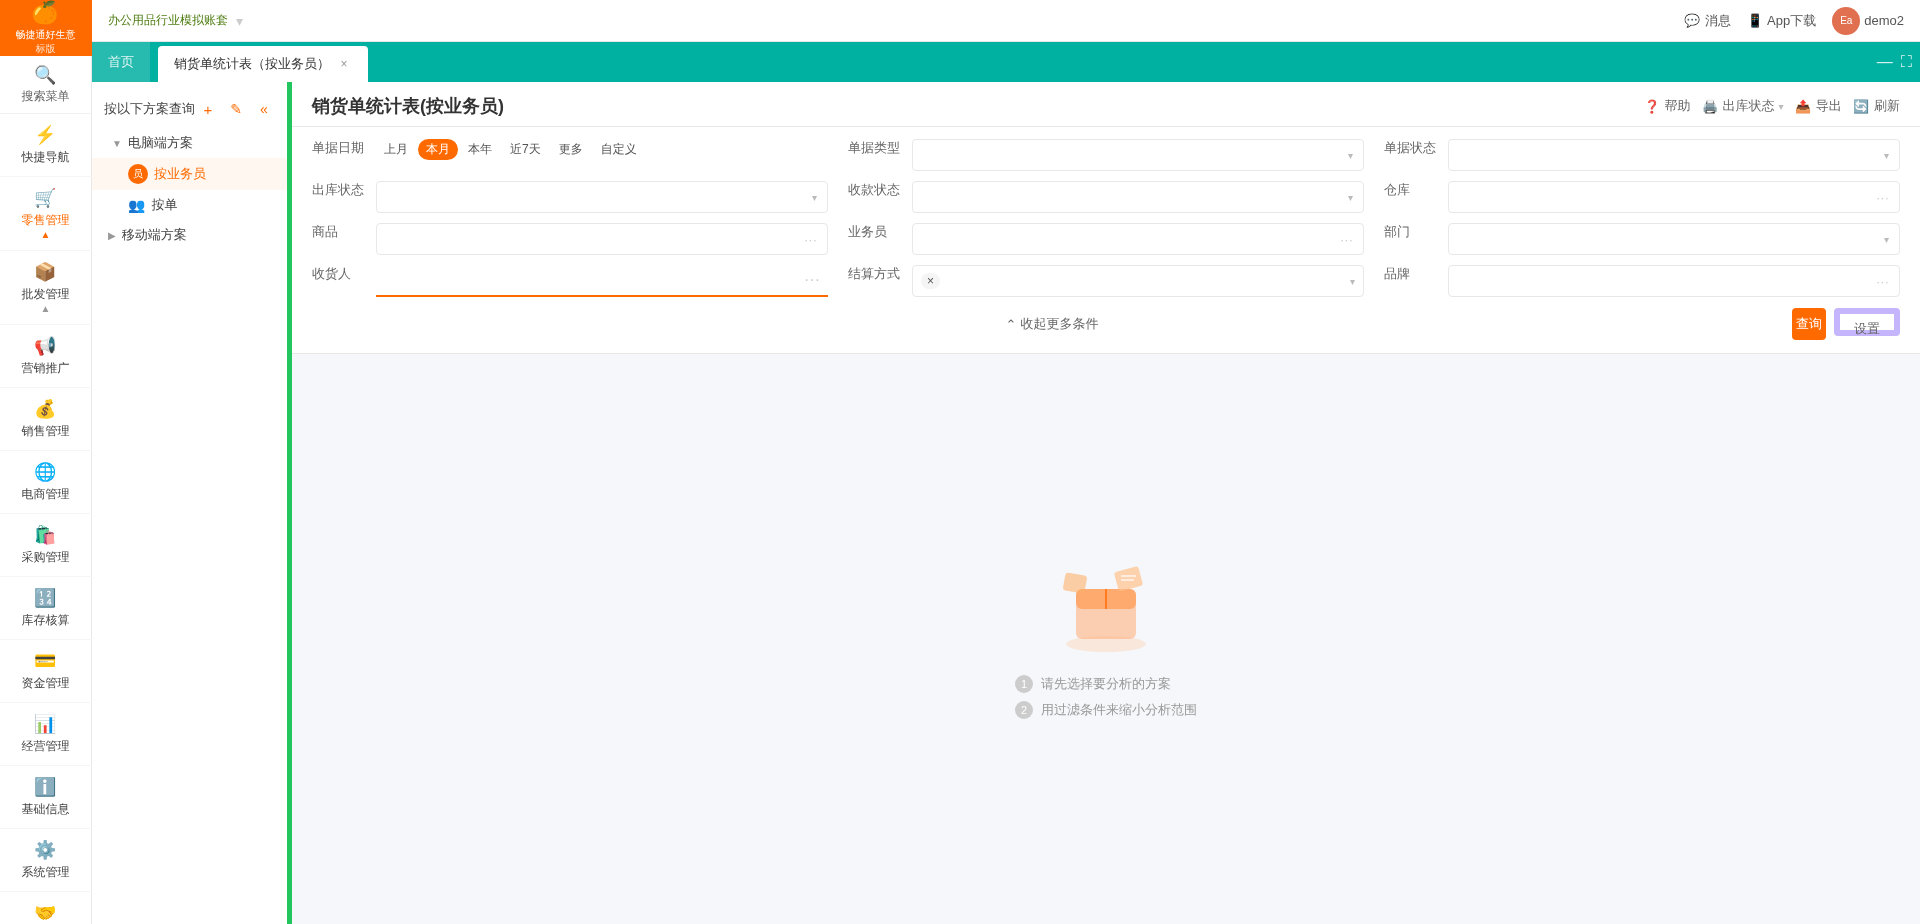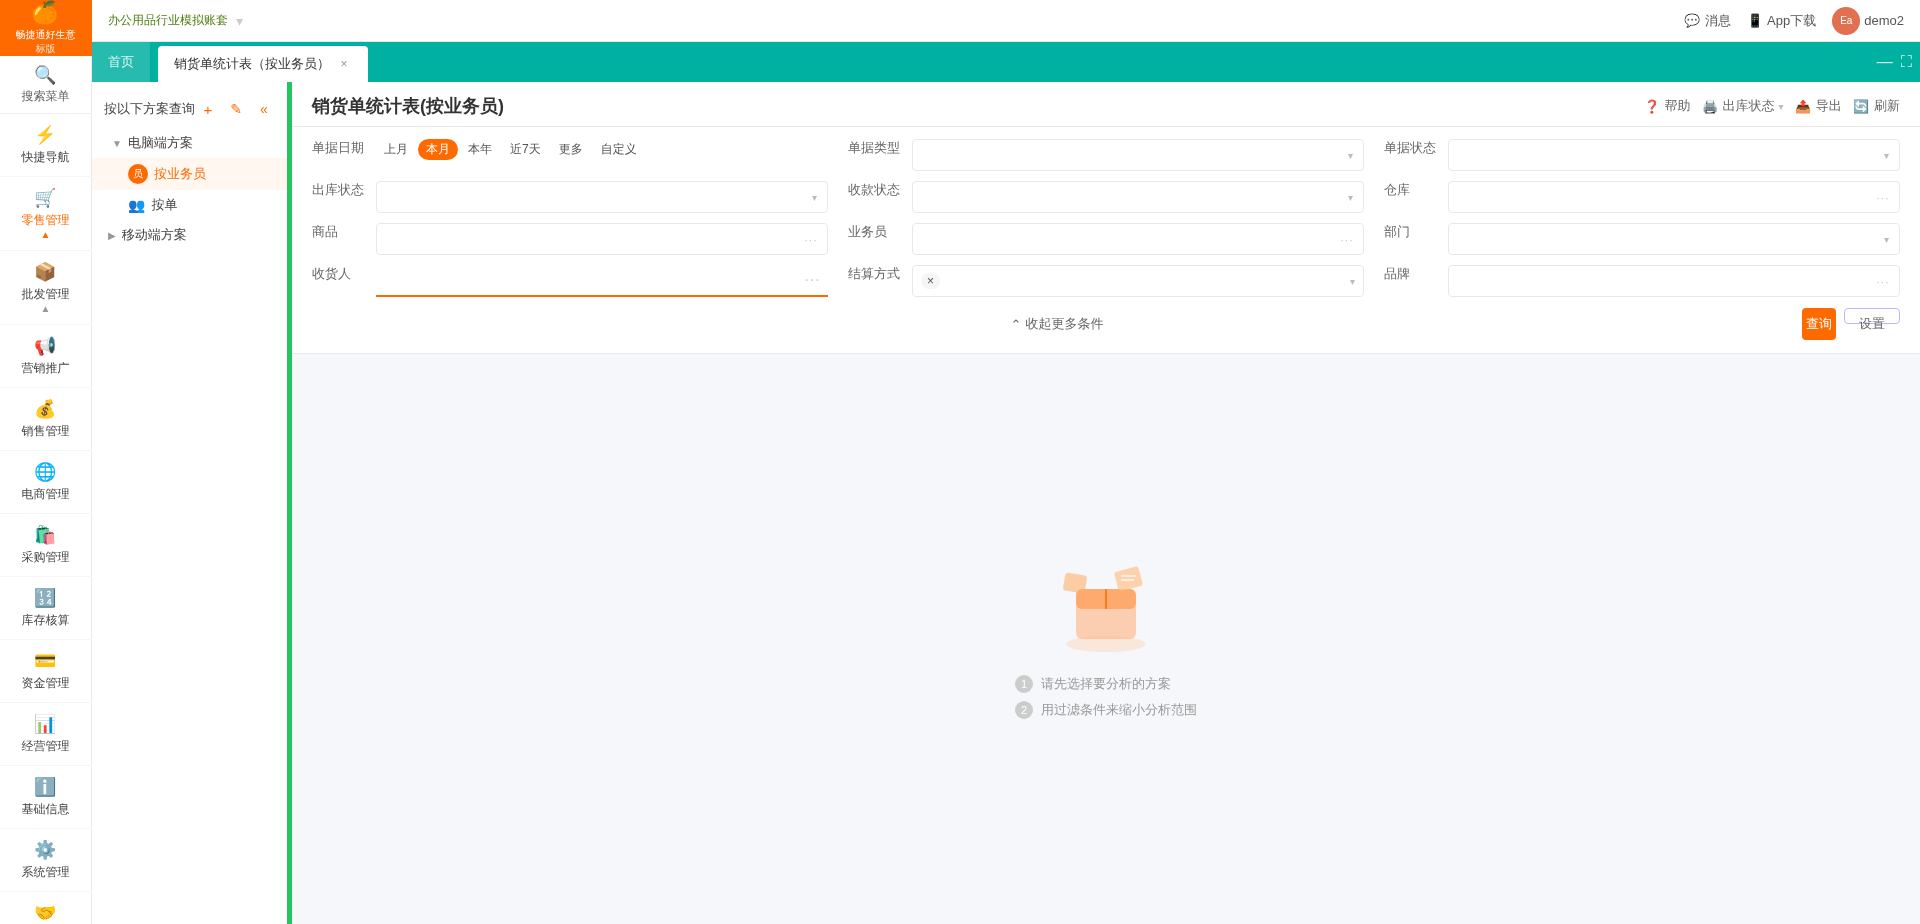--- a/index.html
+++ b/index.html
@@ -59,21 +59,21 @@
     .page-title { font-size: 18px; font-weight: 600; color: #333; }
     .page-header-actions { display: flex; align-items: center; gap: 12px; }
     .page-header-actions .action-item { display: flex; align-items: center; gap: 4px; color: #666; font-size: 13px; cursor: pointer; }
 
     
     .filter-area { background: #fff; padding: 12px 20px; border-bottom: 1px solid #e8e8e8; }
     .date-btn { padding: 2px 8px; border-radius: 3px; font-size: 12px; cursor: pointer; color: #555; border: none; background: transparent; }
     .date-btn.active { background: #ff6a00; color: white; border-radius: 12px; }
     .collapse-btn { display: flex; align-items: center; justify-content: center; gap: 4px; color: #666; cursor: pointer; font-size: 13px; padding: 8px 0; }
     .btn-primary { background: #ff6a00; color: white; border: none; border-radius: 4px; padding: 6px 4px; cursor: pointer; font-size: 13px; height: 32px; }
-    .btn-settings { background: #fff; color: #666; border: 1px solid #c4b5fd; border-radius: 4px; padding: 6px 14px; cursor: pointer; font-size: 13px; height: 16px; }
+    .btn-settings { background: #fff; color: #666; border: 6px solid #c4b5fd; border-radius: 4px; padding: 6px 14px; cursor: pointer; font-size: 13px; height: 28px; }
 
     
     .empty-state { flex: 1; display: flex; flex-direction: column; align-items: center; justify-content: center; padding: 40px; }
     .empty-tips { display: flex; flex-direction: column; gap: 8px; }
     .empty-tip { display: flex; align-items: center; gap: 8px; color: #999; font-size: 13px; }
     .tip-num { width: 18px; height: 18px; border-radius: 50%; background: #ccc; color: white; display: flex; align-items: center; justify-content: center; font-size: 11px; flex-shrink: 0; }
     .filter-item { display: flex; align-items: flex-start; gap: 12px; }
     .filter-item-label { color: #666; font-size: 13px; min-width: 52px; white-space: nowrap; }
     .filter-item-control { flex: 1; }
     .select-control { height: 32px; border: 1px solid #e8e8e8; border-radius: 4px; display: flex; align-items: center; justify-content: space-between; padding: 0 10px; cursor: pointer; background: #fff; font-size: 13px; color: #333; }

